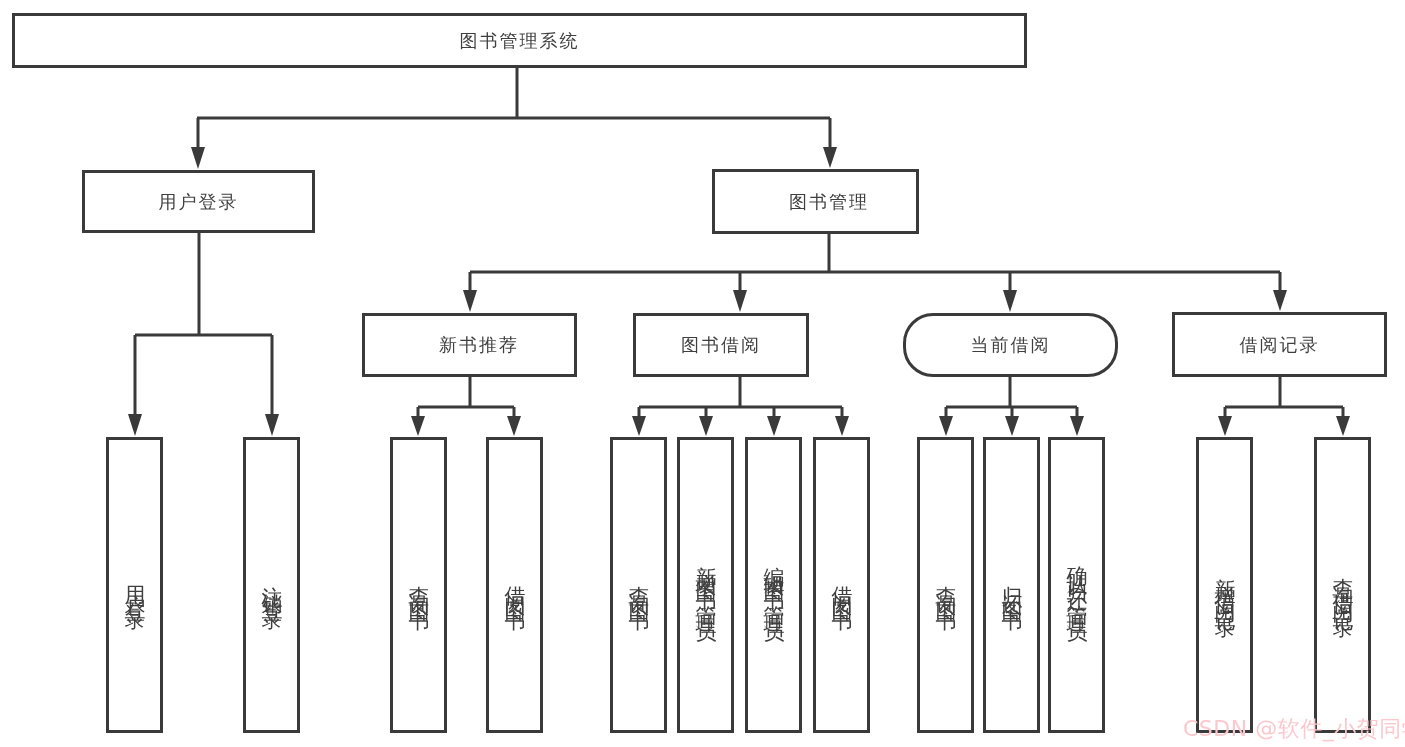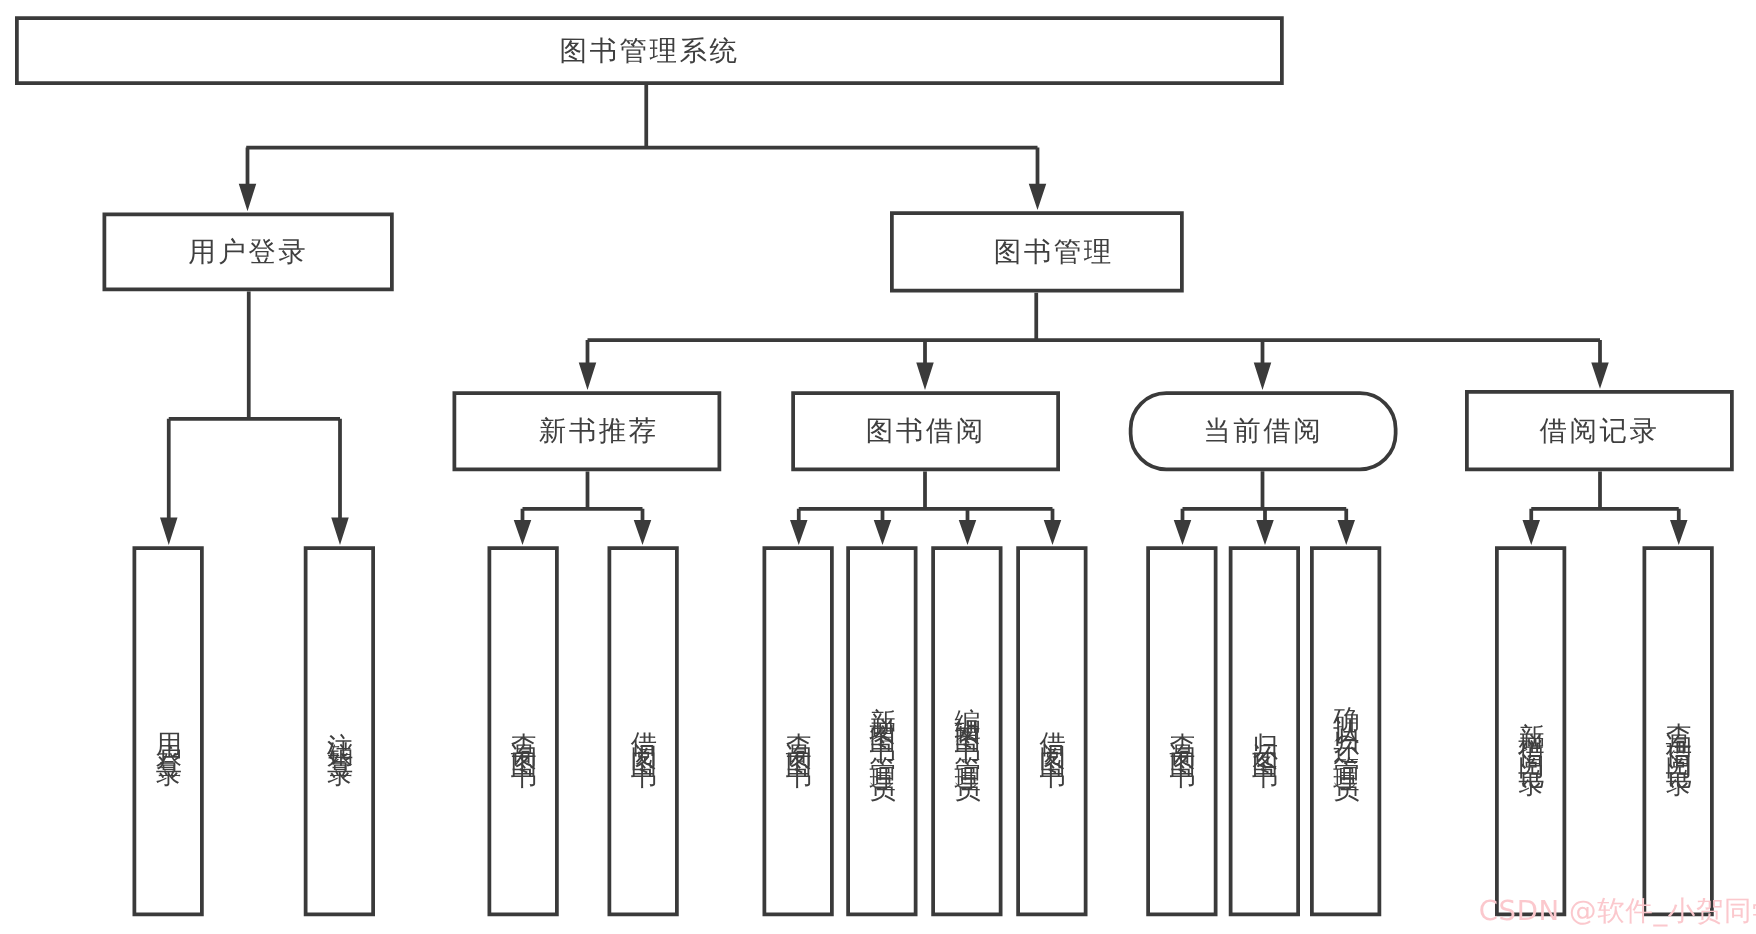--- a/index.html
+++ b/index.html
@@ -33,21 +33,21 @@
   .box {
     position: absolute;
     box-sizing: border-box;
     background: #ffffff;
     border: 3px solid #3a3a3a;
     color: #3f3f3f;
     display: flex;
     align-items: center;
     justify-content: center;
     z-index: 2;
-    font-size: 22px;
+    font-size: 18px;
     letter-spacing: 2px;
     white-space: nowrap;
   }
   .hbox {  }
   .vbox {
     writing-mode: vertical-rl;
     text-orientation: mixed;
     font-size: 21px;
     letter-spacing: 8px;
     line-height: 1;
@@ -101,24 +101,24 @@
     </g>
     <g>
       <path class="ln" d="M1280 377 V407 M1225 407 H1343 M1225 407 V418 M1343 407 V418"></path>
       <path class="tri" d="M1218 416 L1232 416 L1225 436 Z M1336 416 L1350 416 L1343 436 Z"></path>
     </g>
   </svg>
 
   <div class="box hbox" style="left:12px; top:13px; width:1015px; height:55px;">图书管理系统</div>
 
   <div class="box hbox" style="left:82px; top:170px; width:233px; height:63px;">用户登录</div>
-  <div class="box hbox" style="left:712px; top:169px; width:235px; height:65px;padding-left:27px;">图书管理</div>
+  <div class="box hbox" style="left:712px; top:169px; width:207px; height:65px;padding-left:27px;">图书管理</div>
 
   <div class="box hbox" style="left:362px; top:313px; width:215px; height:64px;padding-left:19px;">新书推荐</div>
-  <div class="box hbox" style="left:633px; top:313px; width:215px; height:64px;">图书借阅</div>
+  <div class="box hbox" style="left:633px; top:313px; width:176px; height:64px;">图书借阅</div>
   <div class="box hbox" style="left:903px; top:313px; width:215px; height:64px;border-radius:30px;">当前借阅</div>
   <div class="box hbox" style="left:1172px; top:312px; width:215px; height:65px;">借阅记录</div>
 
   <div class="box vbox leaf" style="left:106px;">用户登录</div>
   <div class="box vbox leaf" style="left:243px;">注销登录</div>
 
   <div class="box vbox leaf" style="left:390px;">查询图书</div>
   <div class="box vbox leaf" style="left:486px;">借阅图书</div>
 
   <div class="box vbox leaf" style="left:610px;">查询图书</div>

